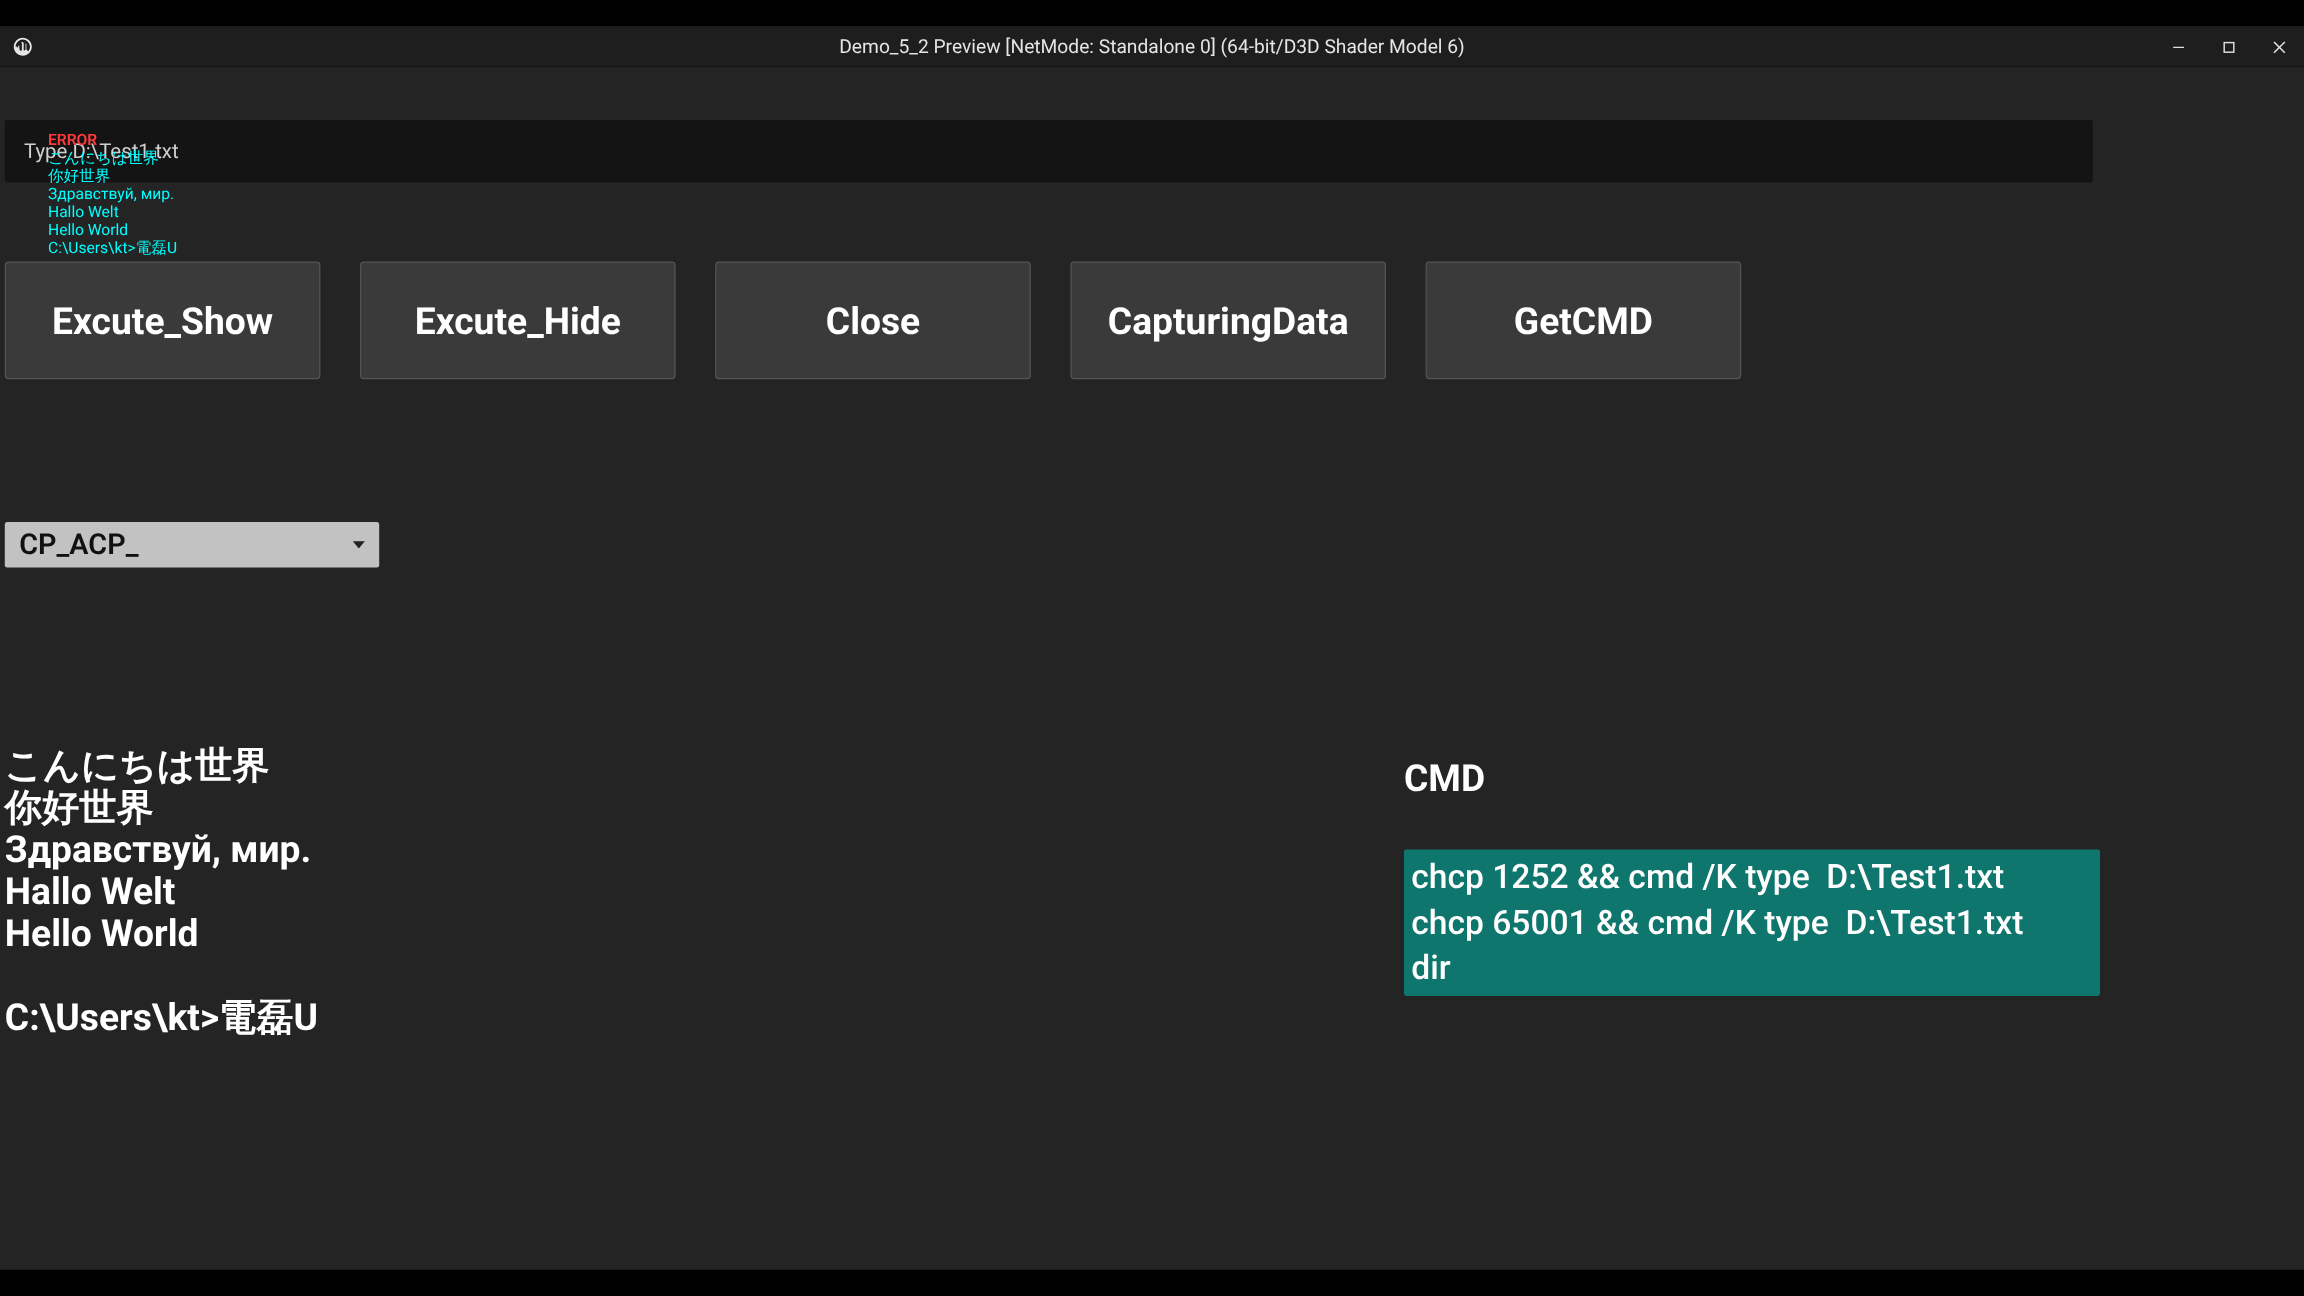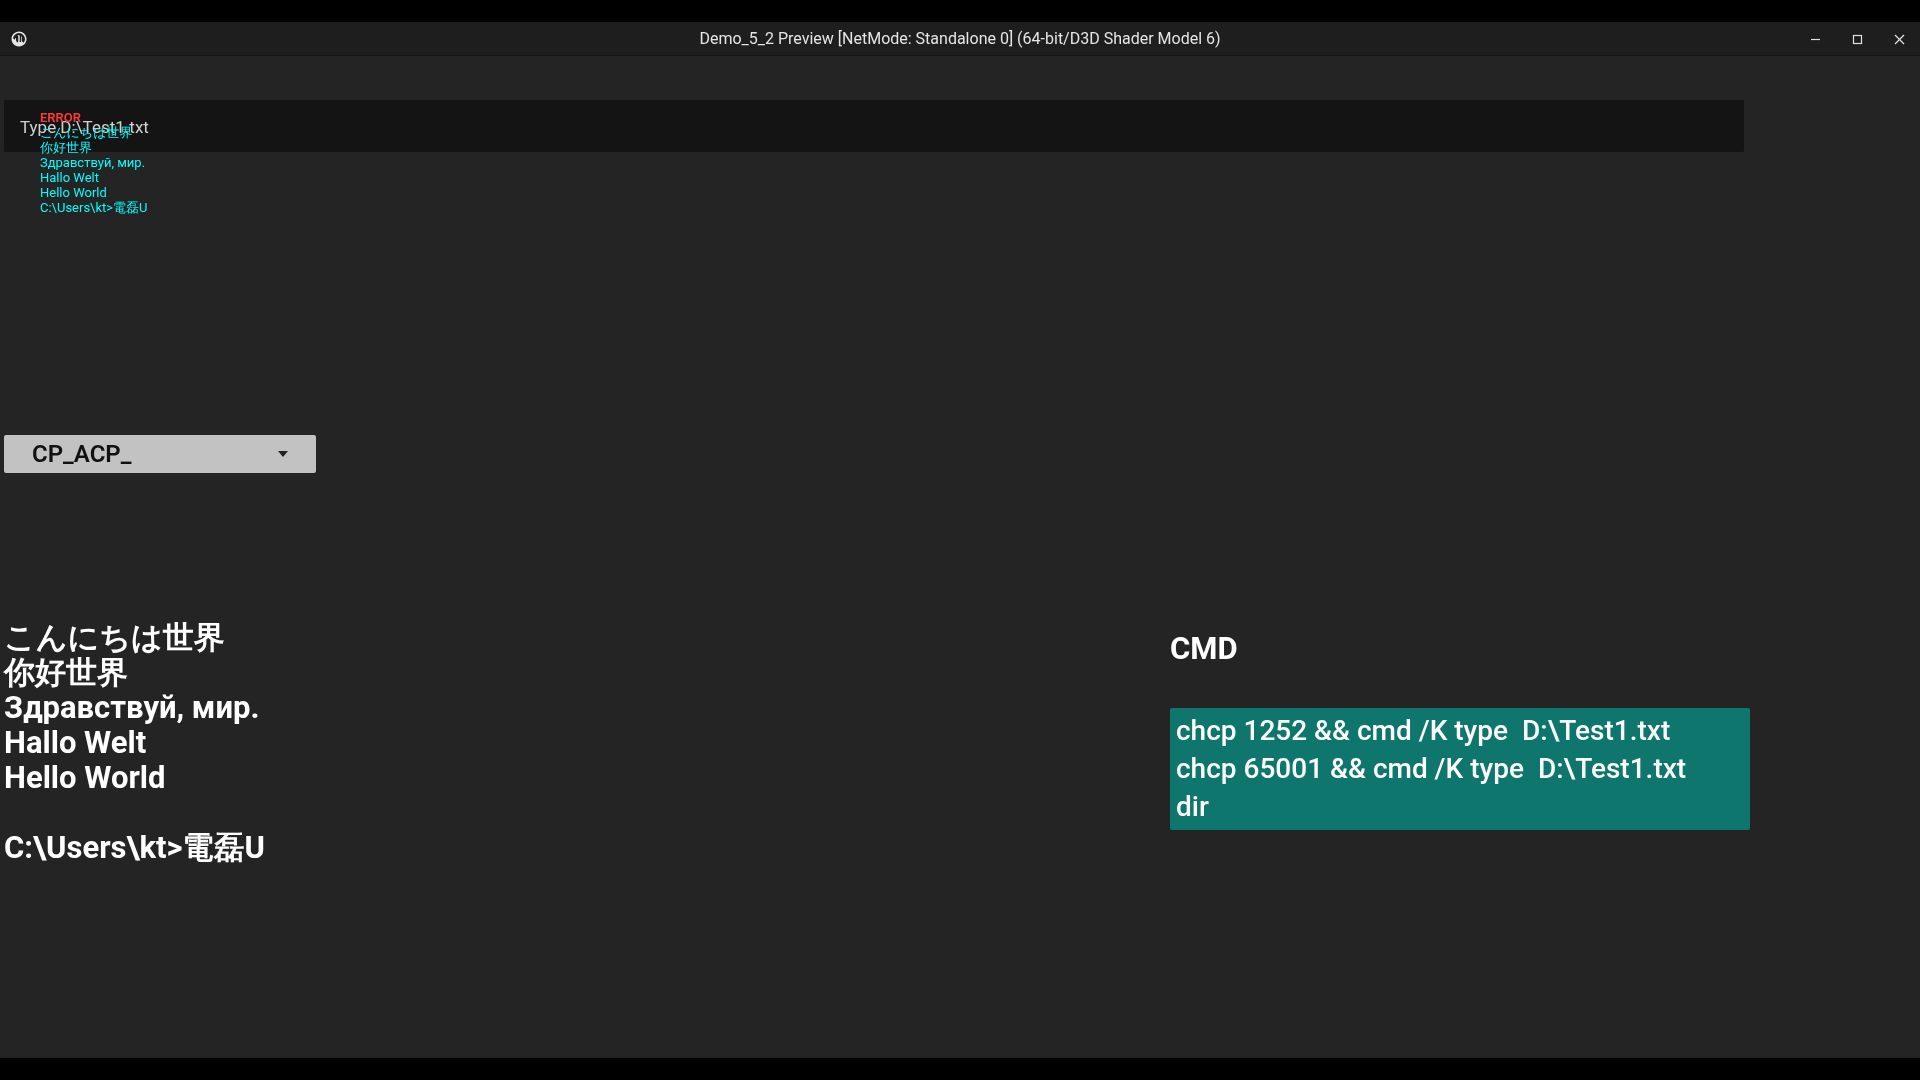--- a/index.html
+++ b/index.html
@@ -145,21 +145,21 @@
     .combo {
       position: absolute;
       top: 379px;
       left: 4px;
       width: 312px;
       height: 38px;
       background: #c2c2c2;
       border-radius: 2px;
       display: flex;
       align-items: center;
-      padding: 0 28px;
+      padding: 0 12px;
       cursor: pointer;
     }
     .combo-text {
       color: #111;
       font-size: 24px;
       font-weight: 600;
       flex: 1;
     }
     .combo-caret {
       width: 0;
@@ -244,20 +244,27 @@
       <div class="dbg-red">ERROR</div>
       <div class="dbg-cyan">こんにちは世界</div>
       <div class="dbg-cyan">你好世界</div>
       <div class="dbg-cyan">Здравствуй, мир.</div>
       <div class="dbg-cyan">Hallo Welt</div>
       <div class="dbg-cyan">Hello World</div>
       <div class="dbg-cyan"></div>
       <div class="dbg-cyan">C:\Users\kt&gt;電磊U</div>
     </div>
 
+    <div class="button-row">
+      <div class="big-btn">Excute_Show</div>
+      <div class="big-btn">Excute_Hide</div>
+      <div class="big-btn">Close</div>
+      <div class="big-btn">CapturingData</div>
+      <div class="big-btn">GetCMD</div>
+    </div>
 
     <div class="combo">
       <span class="combo-text">CP_ACP_</span>
       <span class="combo-caret"></span>
     </div>
 
     <div class="multiline-output">こんにちは世界
 你好世界
 Здравствуй, мир.
 Hallo Welt

